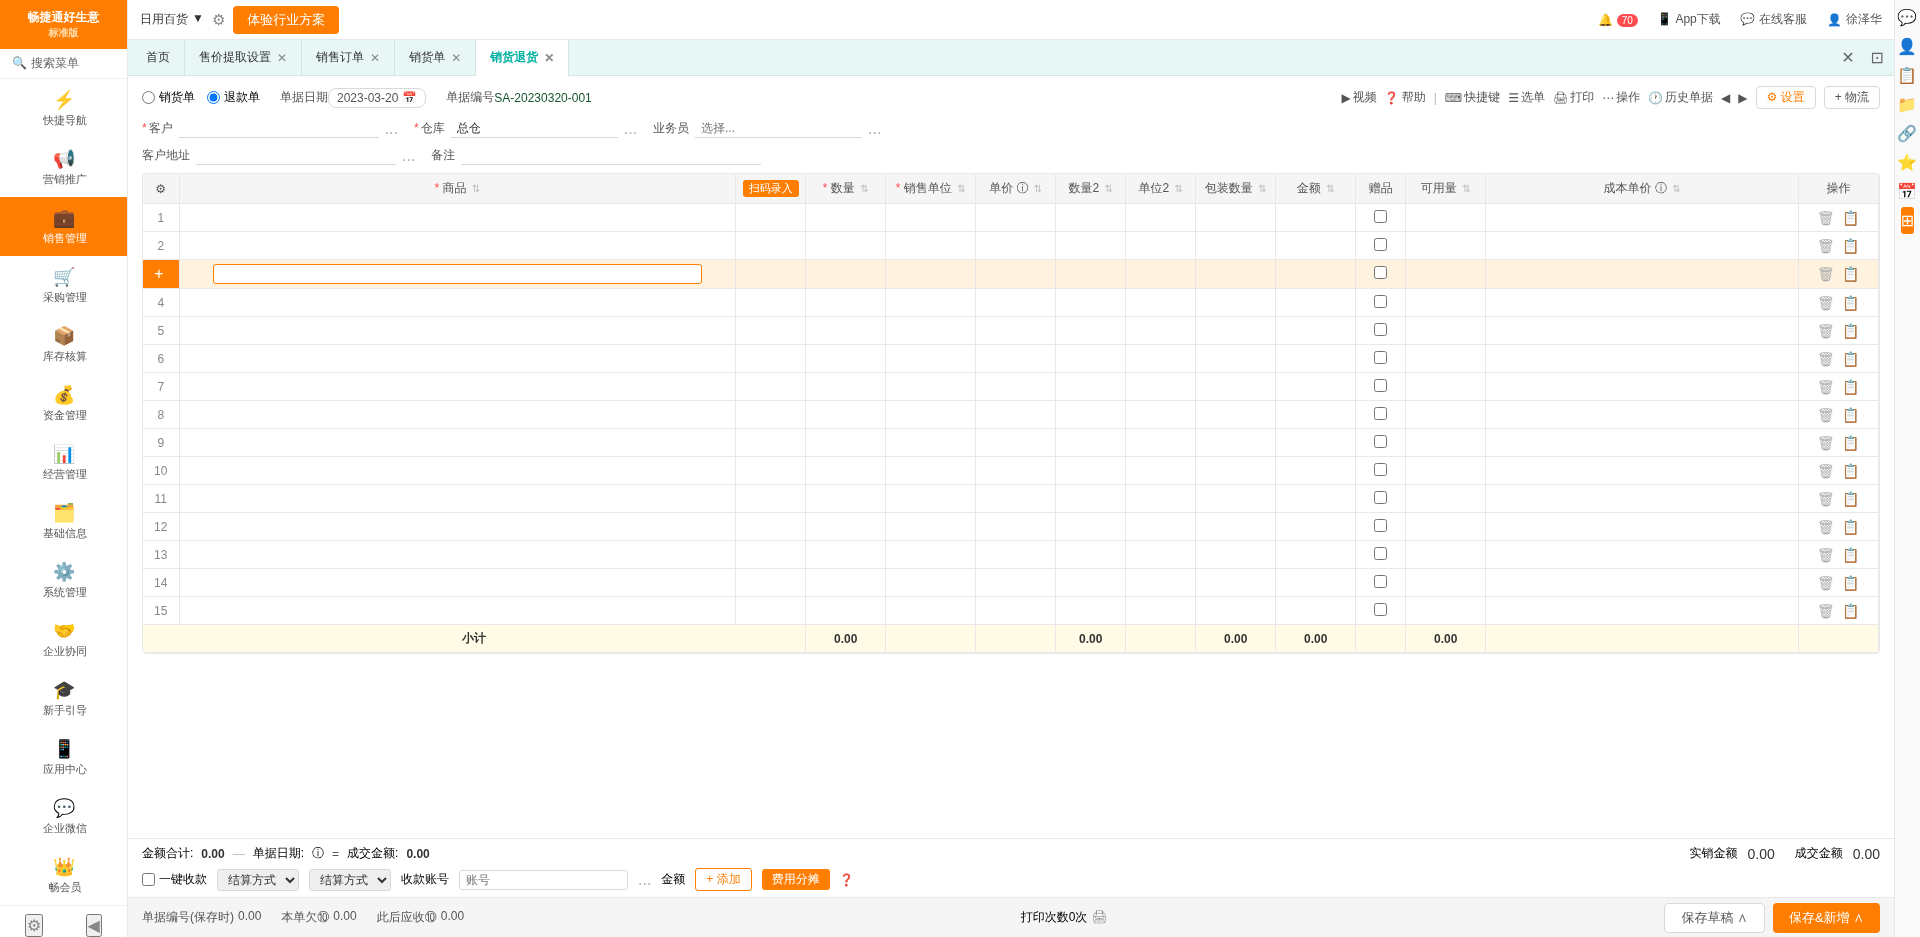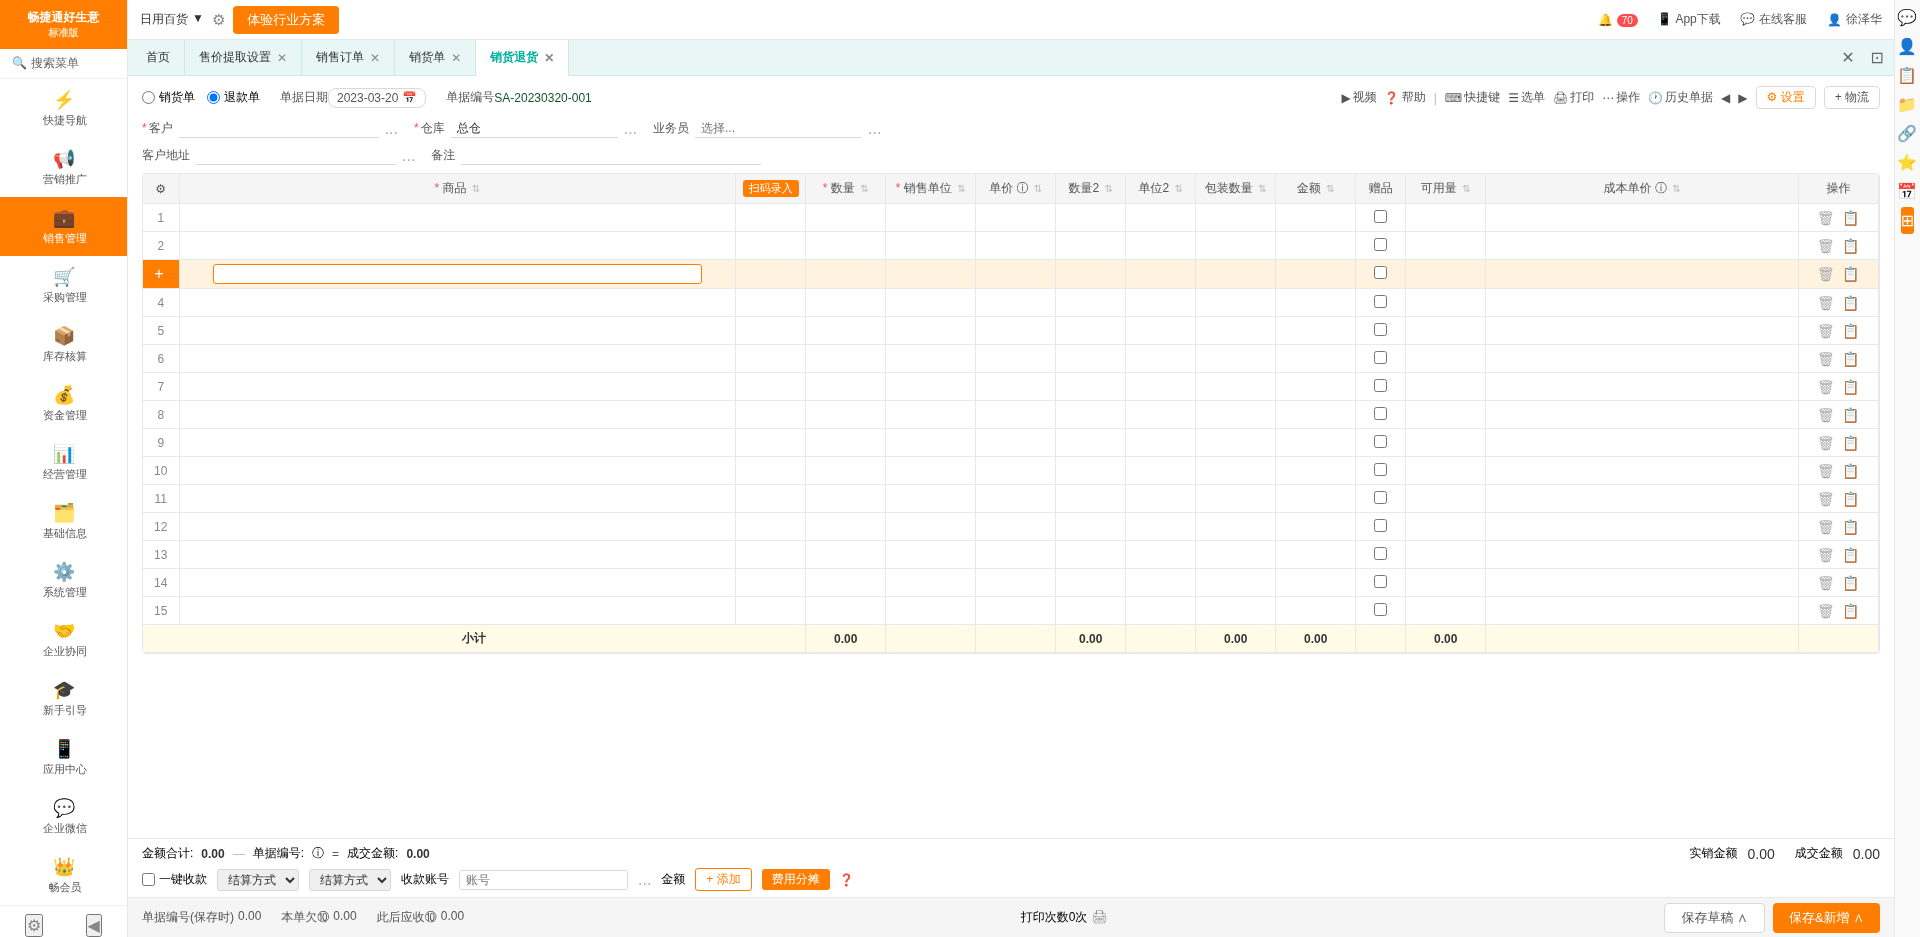--- a/index.html
+++ b/index.html
@@ -698,21 +698,21 @@
       </table>
     </div>
   </div>
 
   <div class="bottom-bar">
     <div class="bottom-row1">
       <div class="amount-total">
         <span>金额合计:</span>
         <span class="val">0.00</span>
         <span class="divider">—</span>
-        <span>单据编号:</span>
+        <span>单据日期:</span>
         <span>ⓘ</span>
         <span class="equals">=</span>
         <span>成交金额:</span>
         <span class="val">0.00</span>
       </div>
       <div style="margin-left:auto;display:flex;gap:10px;align-items:center;">
         <span>实销金额</span>
         <span class="val" style="font-size:14px;color:#333;">0.00</span>
         <br>
         <span>成交金额</span>

